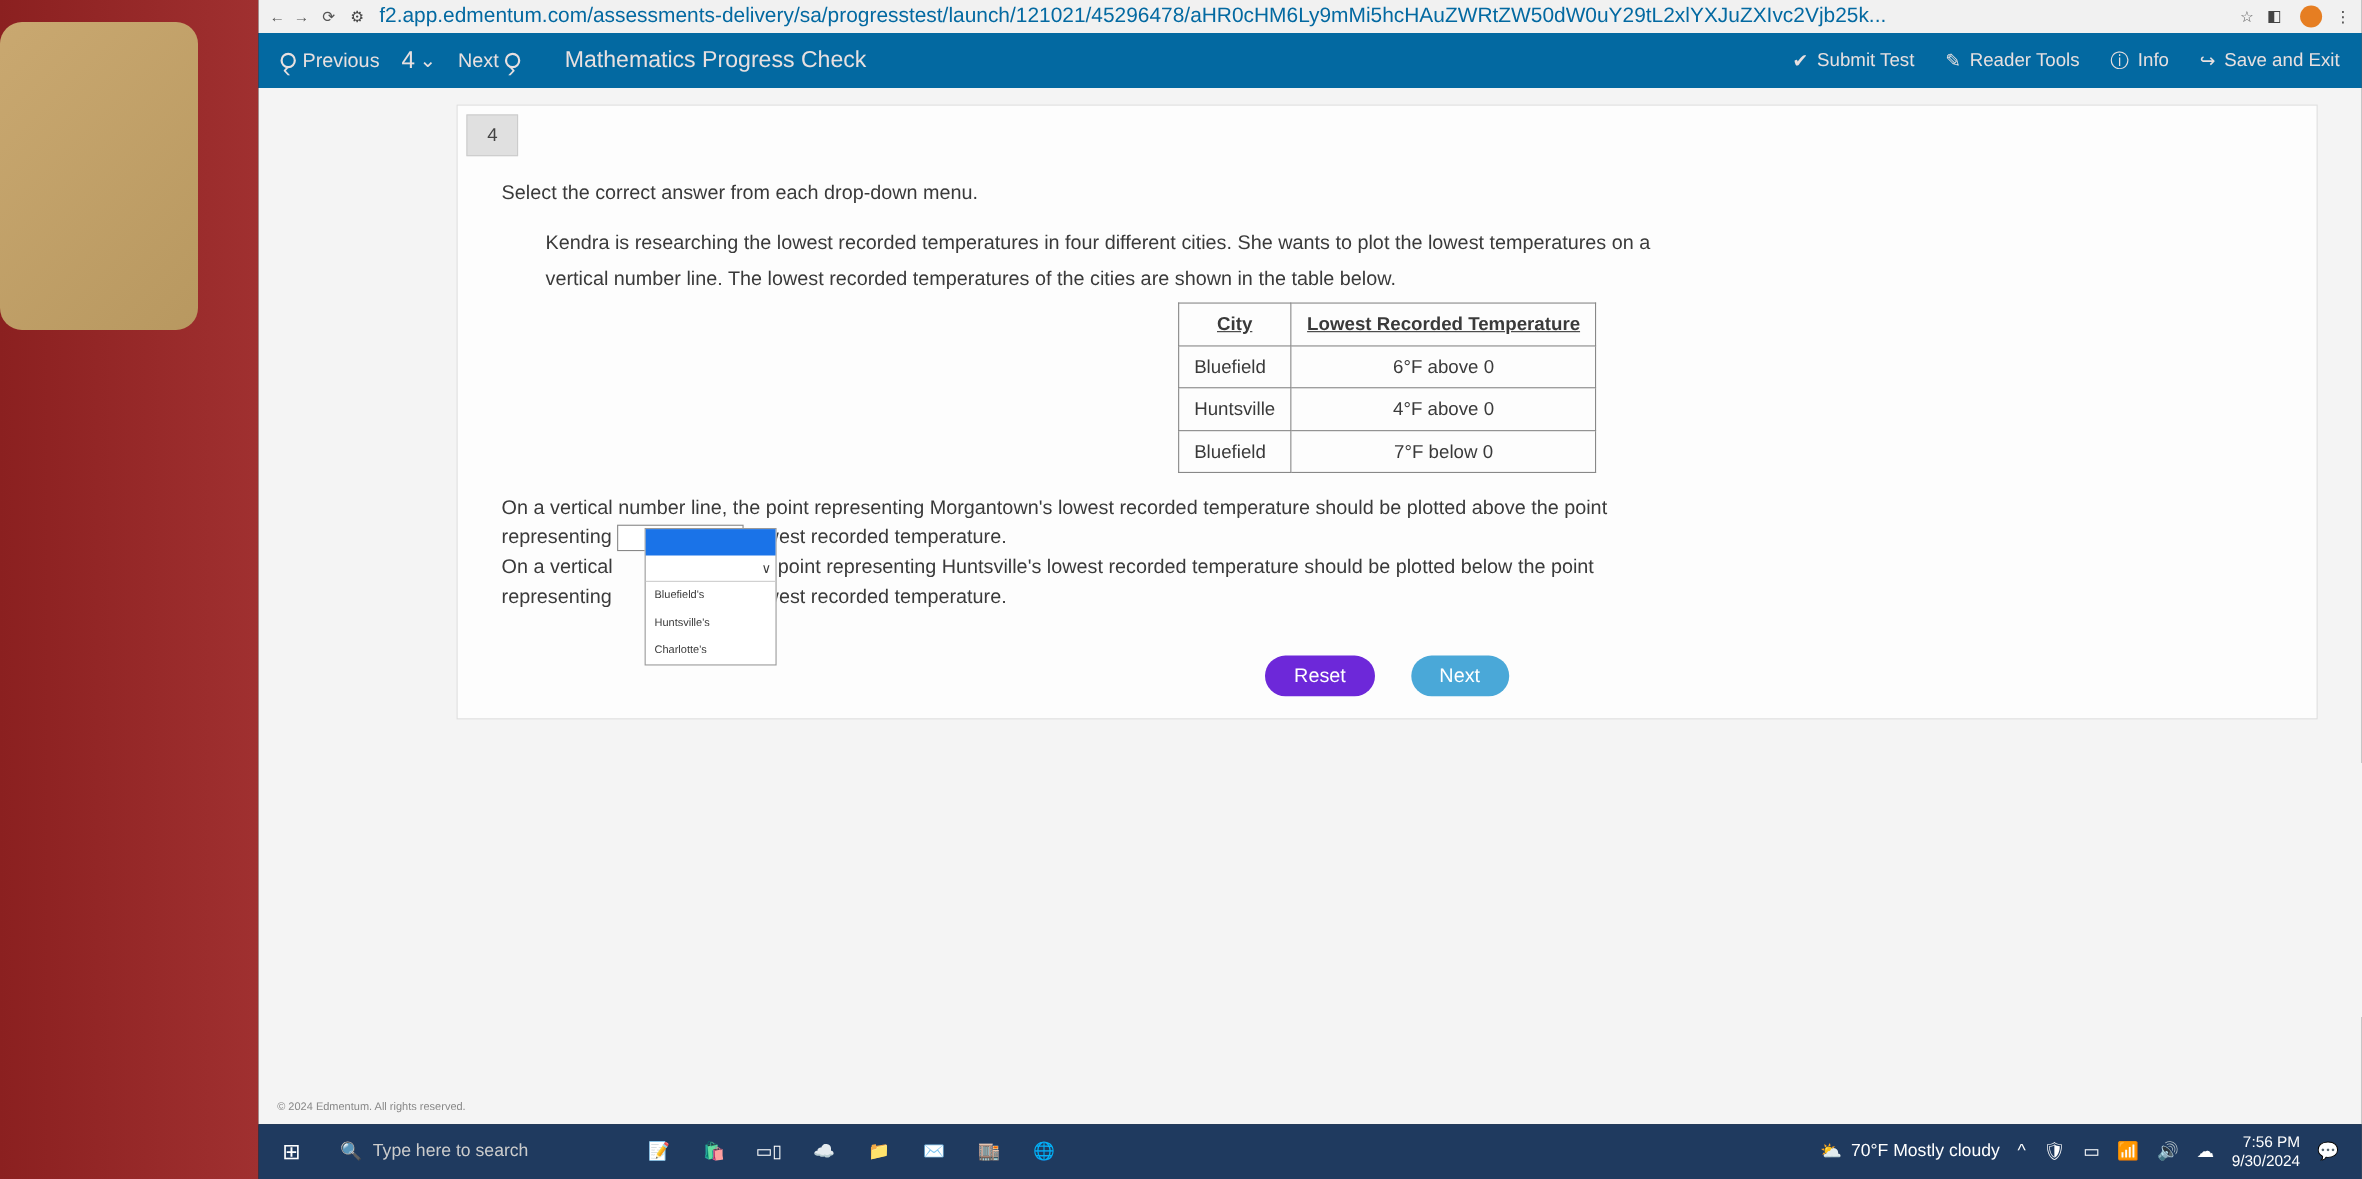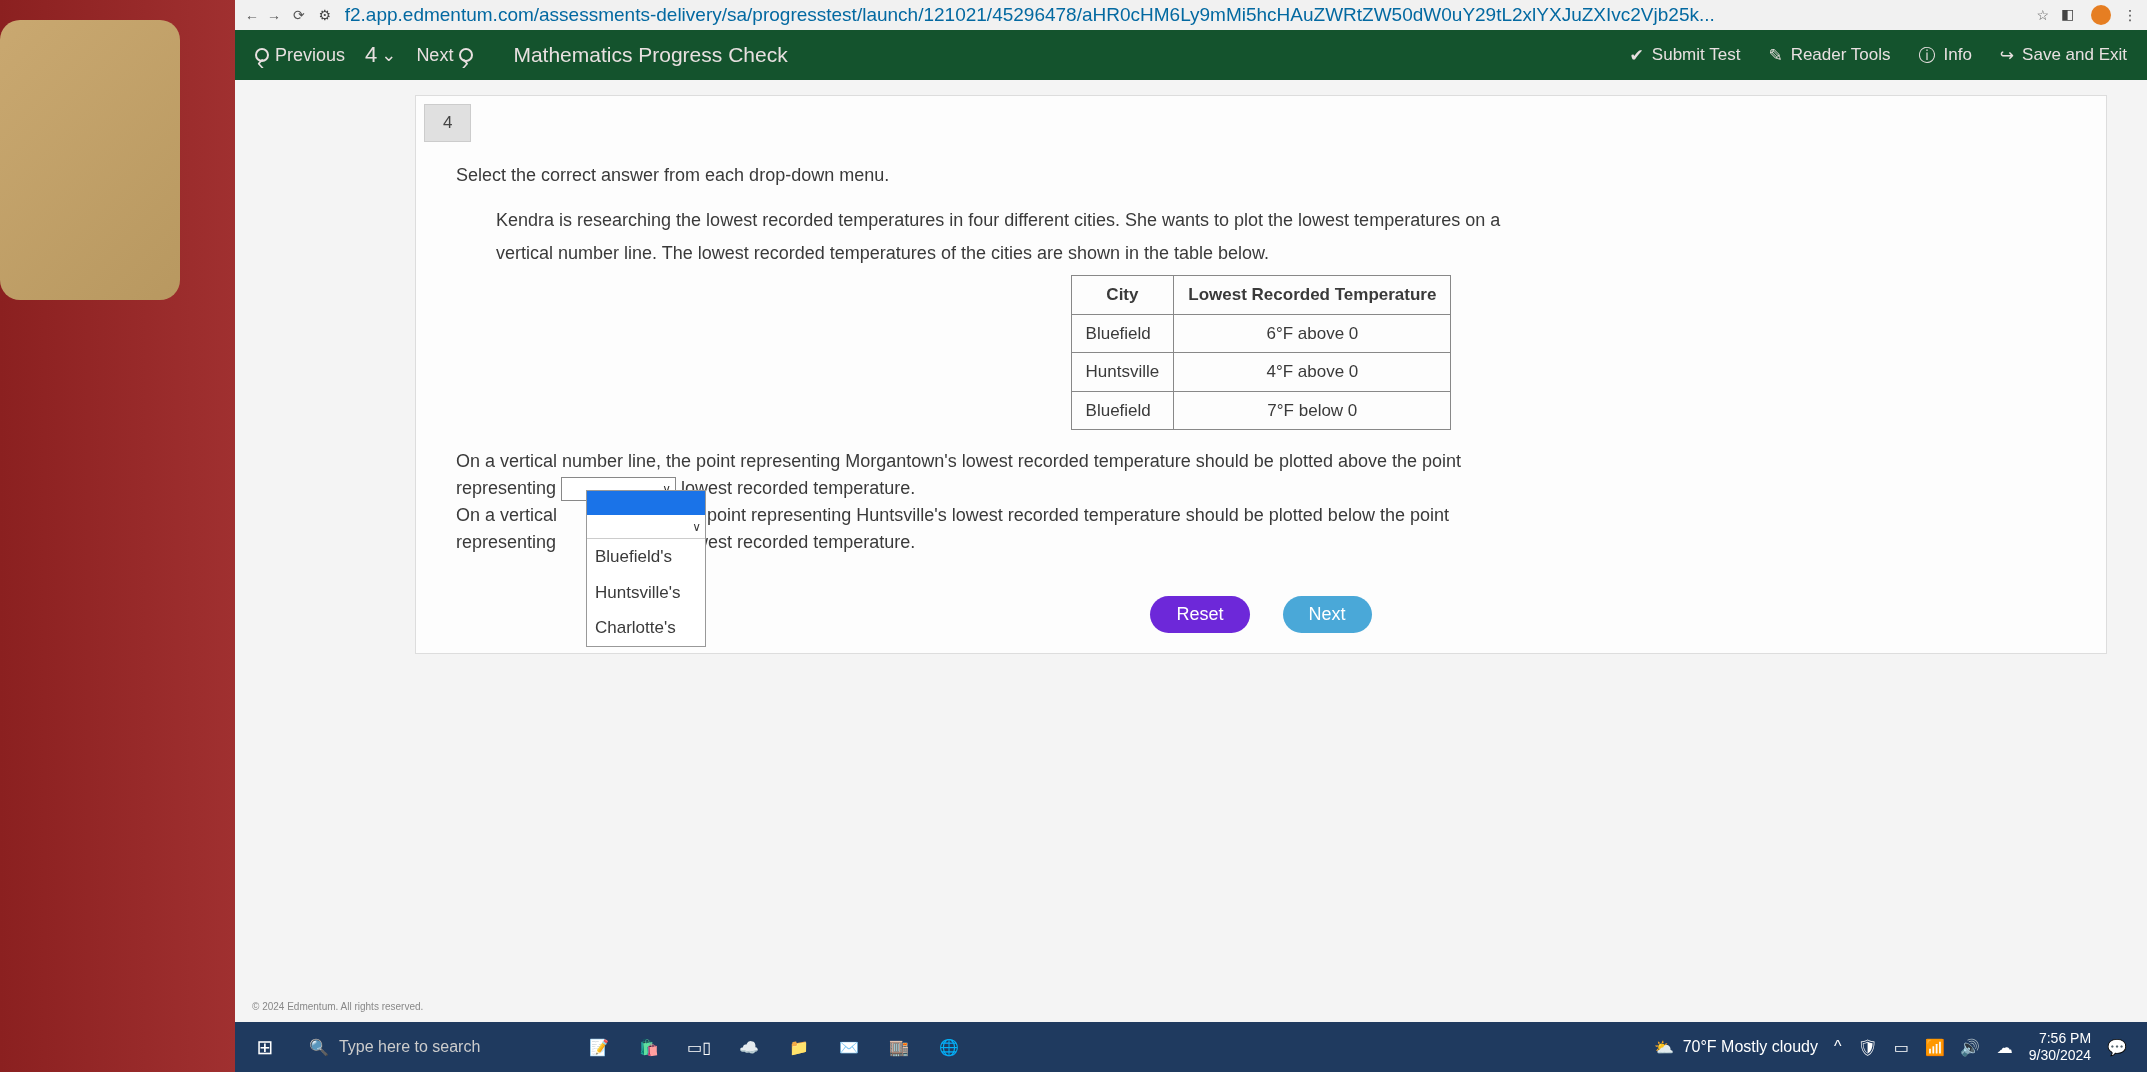--- a/index.html
+++ b/index.html
@@ -10,45 +10,45 @@
     
     .browser-chrome { position: absolute; left: 235px; top: 0; right: 0; height: 30px; background: #f1f1f1; display: flex; align-items: center; padding: 0 10px; gap: 12px; font-size: 14px; color: #444; }
     .nav-arrows { display: flex; gap: 8px; }
     .nav-arrow { color: #555; cursor: pointer; }
     .reload { color: #555; }
     .site-icon { width: 16px; height: 16px; display: inline-flex; align-items: center; justify-content: center; }
     .url { flex: 1; color: #0369a1; font-size: 19px; white-space: nowrap; overflow: hidden; }
     .star { color: #555; }
     .ext-icon { width: 18px; height: 18px; }
     
-    .app-header { position: absolute; left: 235px; top: 30px; right: 0; height: 50px; background: #14532d; display: flex; align-items: center; padding: 14px 20px; color: #e8e0e0; font-size: 18px; }
+    .app-header { position: absolute; left: 235px; top: 30px; right: 0; height: 50px; background: #0369a1; display: flex; align-items: center; padding: 14px 20px; color: #e8e0e0; font-size: 18px; }
     .nav-group { display: flex; align-items: center; gap: 10px; }
     .nav-btn { display: flex; align-items: center; gap: 6px; cursor: pointer; }
     .q-num { margin: 0 10px; display: flex; align-items: center; gap: 4px; }
     .q-num-val { font-size: 22px; }
     .test-title { margin-left: 40px; font-size: 21px; font-weight: 400; }
     .header-right { margin-left: auto; display: flex; align-items: center; gap: 28px; font-size: 17px; }
     .header-item { display: flex; align-items: center; gap: 8px; cursor: pointer; }
     
     .content-area { position: absolute; left: 235px; top: 80px; right: 0; bottom: 50px; background: #f4f4f4; overflow: hidden; }
     .question-card { background: #fdfdfd; margin: 15px 40px 10px 180px; border: 1px solid #ddd; min-height: 500px; }
     .q-tab { display: inline-block; background: #e0e0e0; border: 1px solid #ccc; padding: 8px 18px; margin: 8px 0 0 8px; font-size: 17px; color: #444; }
     .q-body { padding: 20px 40px; color: #3a3a3a; font-size: 18px; line-height: 1.5; }
     .instruction { margin-bottom: 18px; }
     .problem-text { margin-bottom: 6px; margin-left: 40px; }
     
     .temp-table { margin: 8px auto 18px; border-collapse: collapse; }
     .temp-table th, .temp-table td { border: 1px solid #888; padding: 6px 14px; text-align: center; font-size: 17px; }
-    .temp-table th { font-weight: bold; }
+    .temp-table th { font-weight: bold; text-decoration: underline; }
     .temp-table td:first-child { text-align: left; }
     
     .answer-para { margin-top: 14px; position: relative; }
     .dropdown-box { display: inline-block; width: 115px; height: 24px; border: 1px solid #888; background: #fff; vertical-align: middle; position: relative; cursor: pointer; }
     .dropdown-box::after { content: "∨"; position: absolute; right: 4px; top: 2px; font-size: 12px; color: #333; }
-    .dropdown-open { position: absolute; left: 130px; top: 42px; width: 120px; border: 1px solid #999; background: #fff; z-index: 10; font-size: 17px; }
+    .dropdown-open { position: absolute; left: 130px; top: 32px; width: 120px; border: 1px solid #999; background: #fff; z-index: 10; font-size: 10px; }
     .dropdown-open .dd-item { padding: 5px 8px; cursor: pointer; }
     .dropdown-open .dd-highlight { background: #1a73e8; height: 24px; }
     .dropdown-caret-row { position: relative; height: 24px; border-bottom: 1px solid #ccc; }
     .dropdown-caret-row::after { content: "∨"; position: absolute; right: 4px; top: 3px; font-size: 12px; }
     
     .btn-row { margin-top: 40px; text-align: center; }
     .btn { display: inline-block; padding: 8px 26px; border-radius: 22px; font-size: 18px; color: #fff; margin: 0 14px; cursor: pointer; border: none; }
     .btn-reset { background: #6d28d9; }
     .btn-next { background: #4aa8d8; }
     

